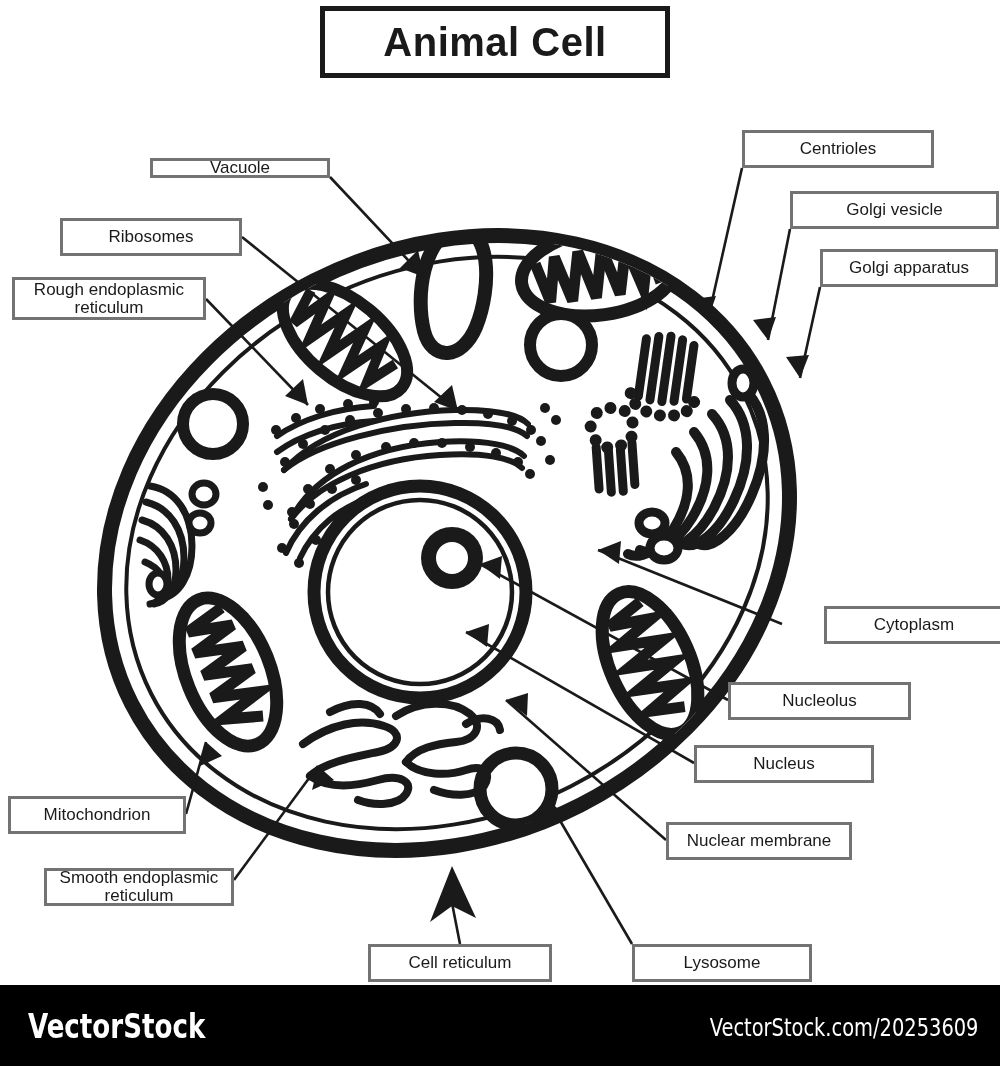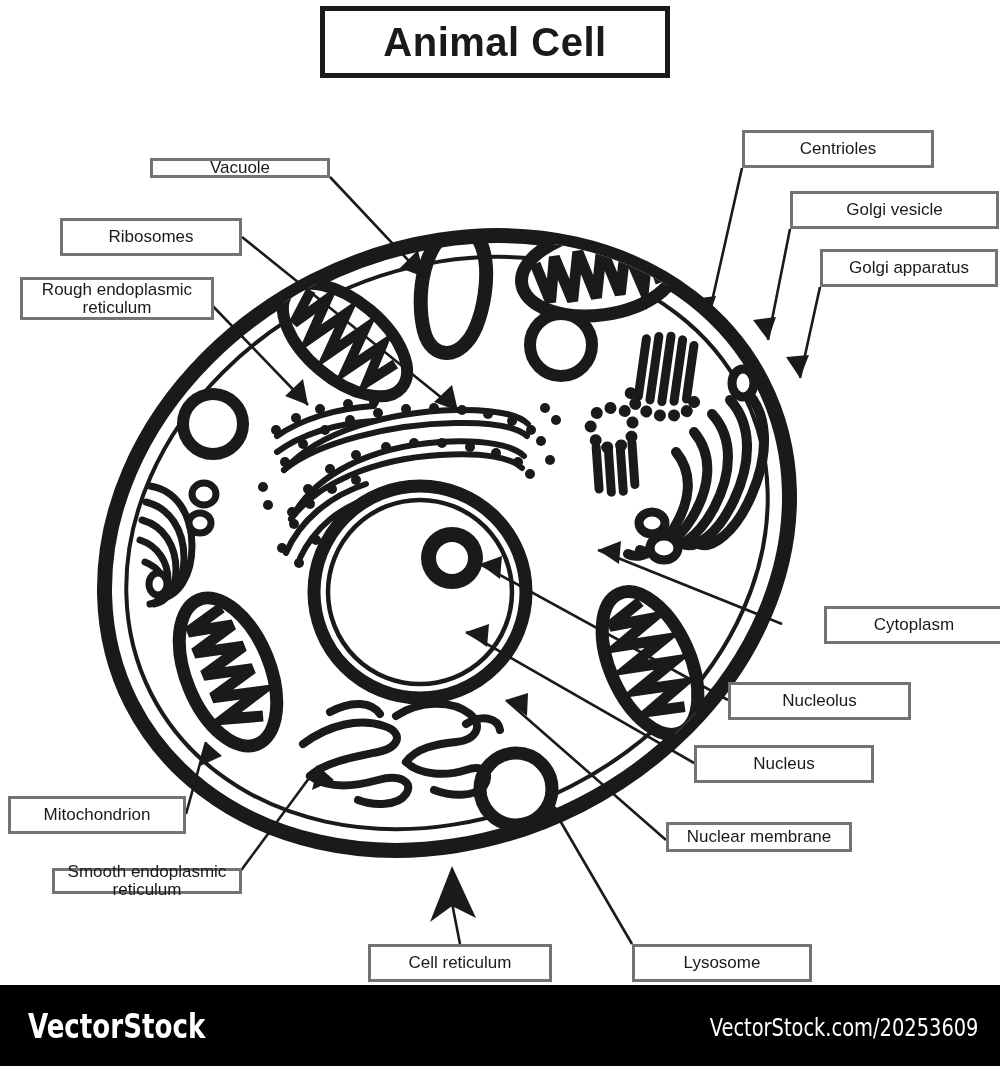--- a/index.html
+++ b/index.html
@@ -11,21 +11,21 @@
   
   .title-box{position:absolute;left:320px;top:6px;width:350px;height:72px;
     border:5px solid #1a1a1a;background:#fff;display:flex;align-items:center;
     justify-content:center;box-sizing:border-box;}
   .title-box span{font-size:40px;font-weight:bold;letter-spacing:.5px;}
 
   
   .lbl{position:absolute;border:3px solid #737373;background:#fff;
     display:flex;align-items:center;justify-content:center;box-sizing:border-box;
     font-size:17px;line-height:1.12;text-align:center;z-index:6;padding:0 6px;}
-  .lbl.two-line{line-height:1.05;margin-left:8px;}
+  .lbl.two-line{line-height:1.05;}
 
   
   svg.layer{position:absolute;left:0;top:0;width:1000px;height:1066px;
     overflow:visible;pointer-events:none;}
 
   
   .footer{position:absolute;left:0;top:985px;width:1000px;height:103px;
     background:#000;z-index:20;}
   .footer .brand{position:absolute;left:28px;top:22px;color:#fff;
     font-size:33px;font-weight:bold;font-family:"DejaVu Sans Condensed","Liberation Sans",sans-serif;
@@ -309,29 +309,29 @@
   </div>
 
   <div class="lbl" style="left:728px;top:682px;width:183px;height:38px;">
     <span>Nucleolus</span>
   </div>
 
   <div class="lbl" style="left:694px;top:745px;width:180px;height:38px;">
     <span>Nucleus</span>
   </div>
 
-  <div class="lbl" style="left:666px;top:822px;width:186px;height:30px;">
+  <div class="lbl" style="left:666px;top:822px;width:186px;height:38px;">
     <span>Nuclear membrane</span>
   </div>
 
   <div class="lbl" style="left:8px;top:796px;width:178px;height:38px;">
     <span>Mitochondrion</span>
   </div>
 
-  <div class="lbl two-line" style="left:44px;top:868px;width:190px;height:26px;">
+  <div class="lbl two-line" style="left:44px;top:868px;width:190px;height:38px;">
     <span>Smooth endoplasmic reticulum</span>
   </div>
 
   <div class="lbl" style="left:368px;top:944px;width:184px;height:38px;">
     <span>Cell reticulum</span>
   </div>
 
   <div class="lbl" style="left:632px;top:944px;width:180px;height:38px;">
     <span>Lysosome</span>
   </div>

